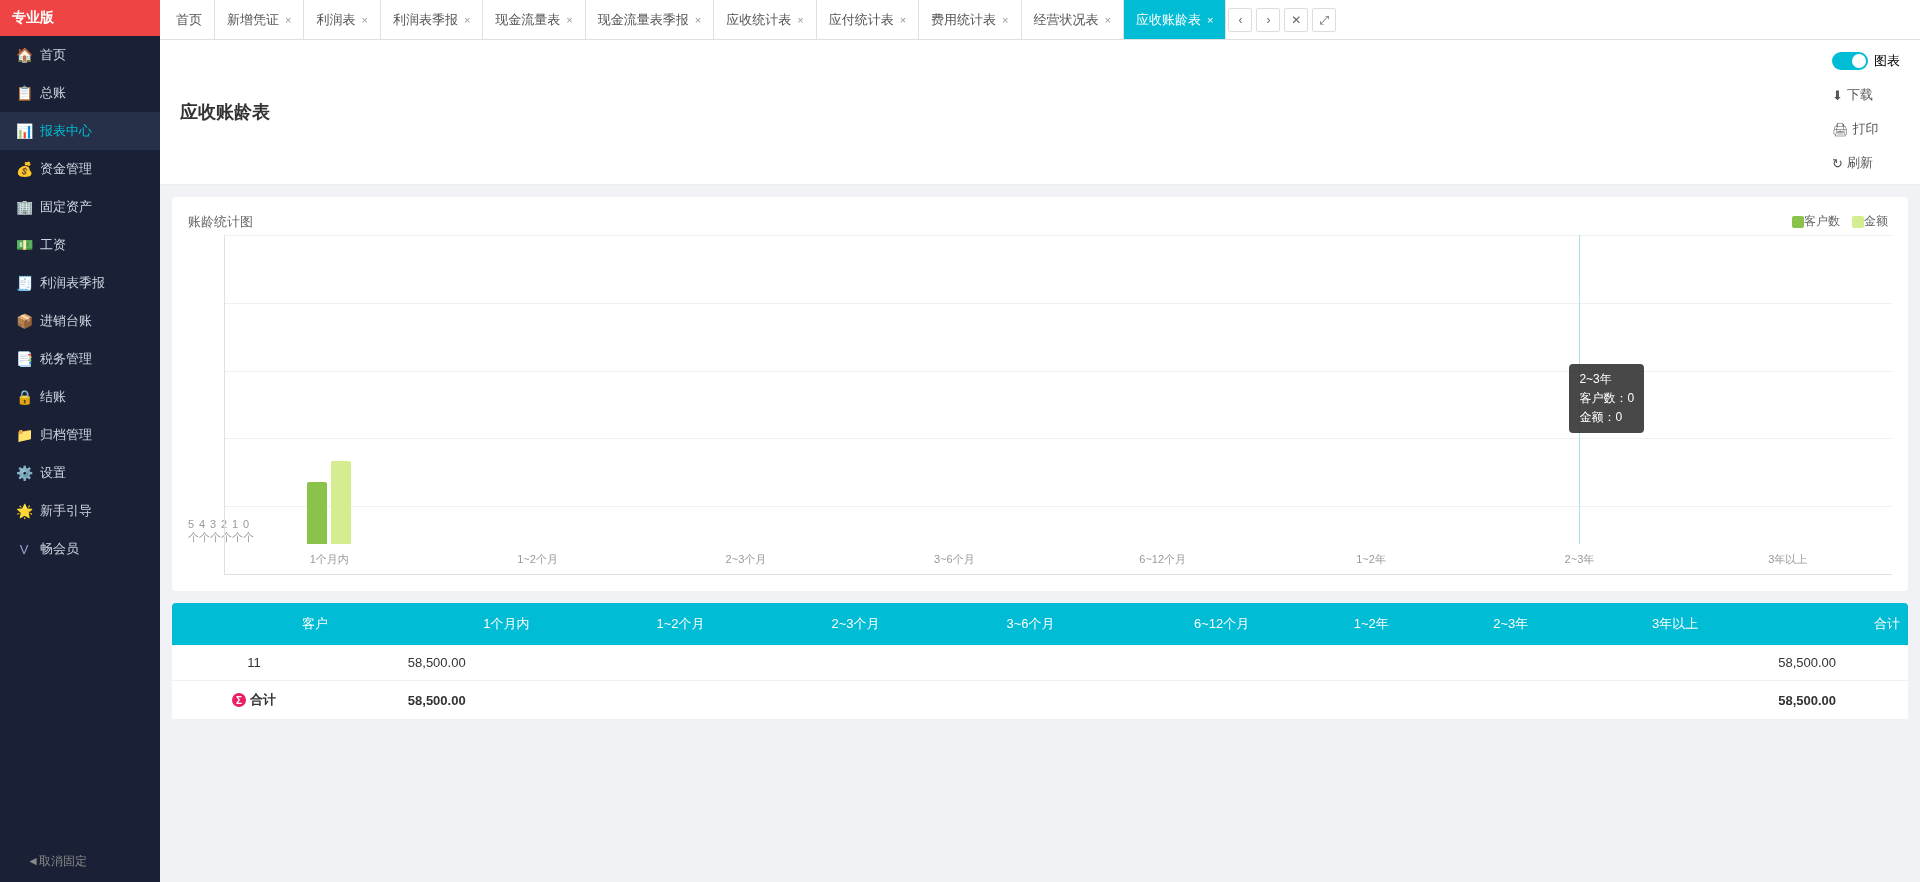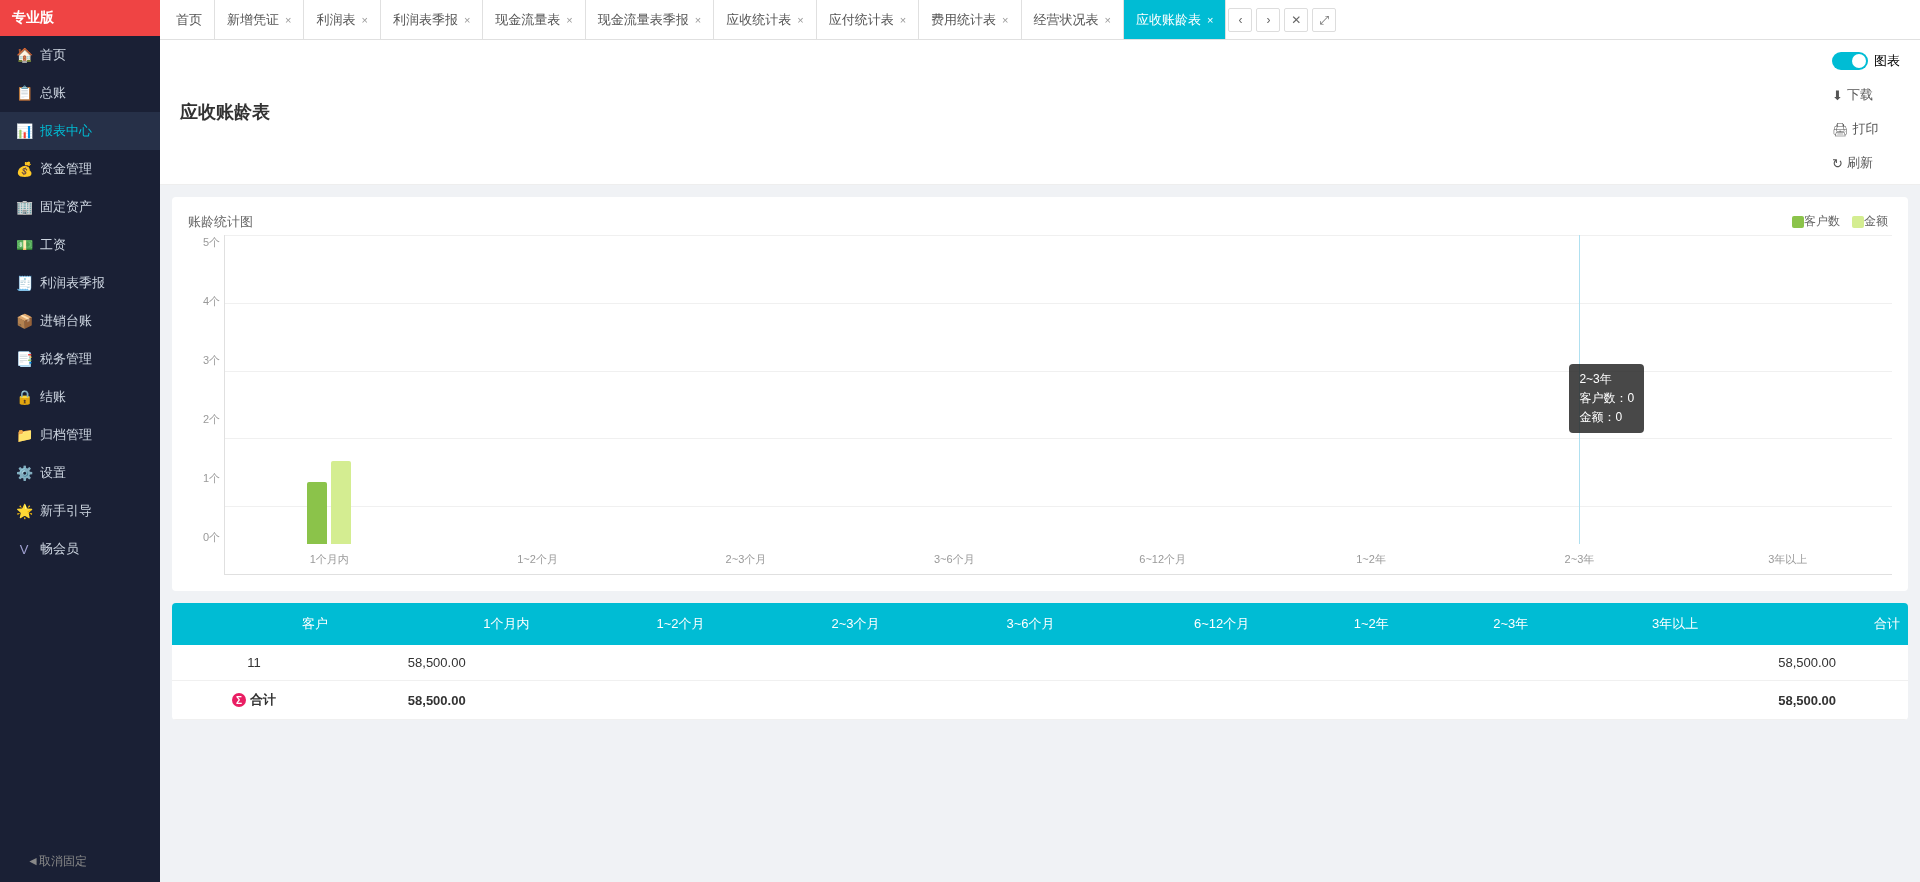--- a/index.html
+++ b/index.html
@@ -166,21 +166,21 @@
     .legend-dot { width: 12px; height: 12px; border-radius: 2px; }
 
     .chart-container {
       position: relative;
       height: 340px;
       display: flex;
     }
     .chart-y-left {
       width: 36px;
       display: flex;
-      flex-direction: column;
+      flex-direction: row;
       justify-content: space-between;
       align-items: flex-end;
       padding-bottom: 30px;
       font-size: 11px;
       color: #999;
       padding-right: 4px;
     }
     .chart-y-right {
       width: 80px;
       display: flex;

